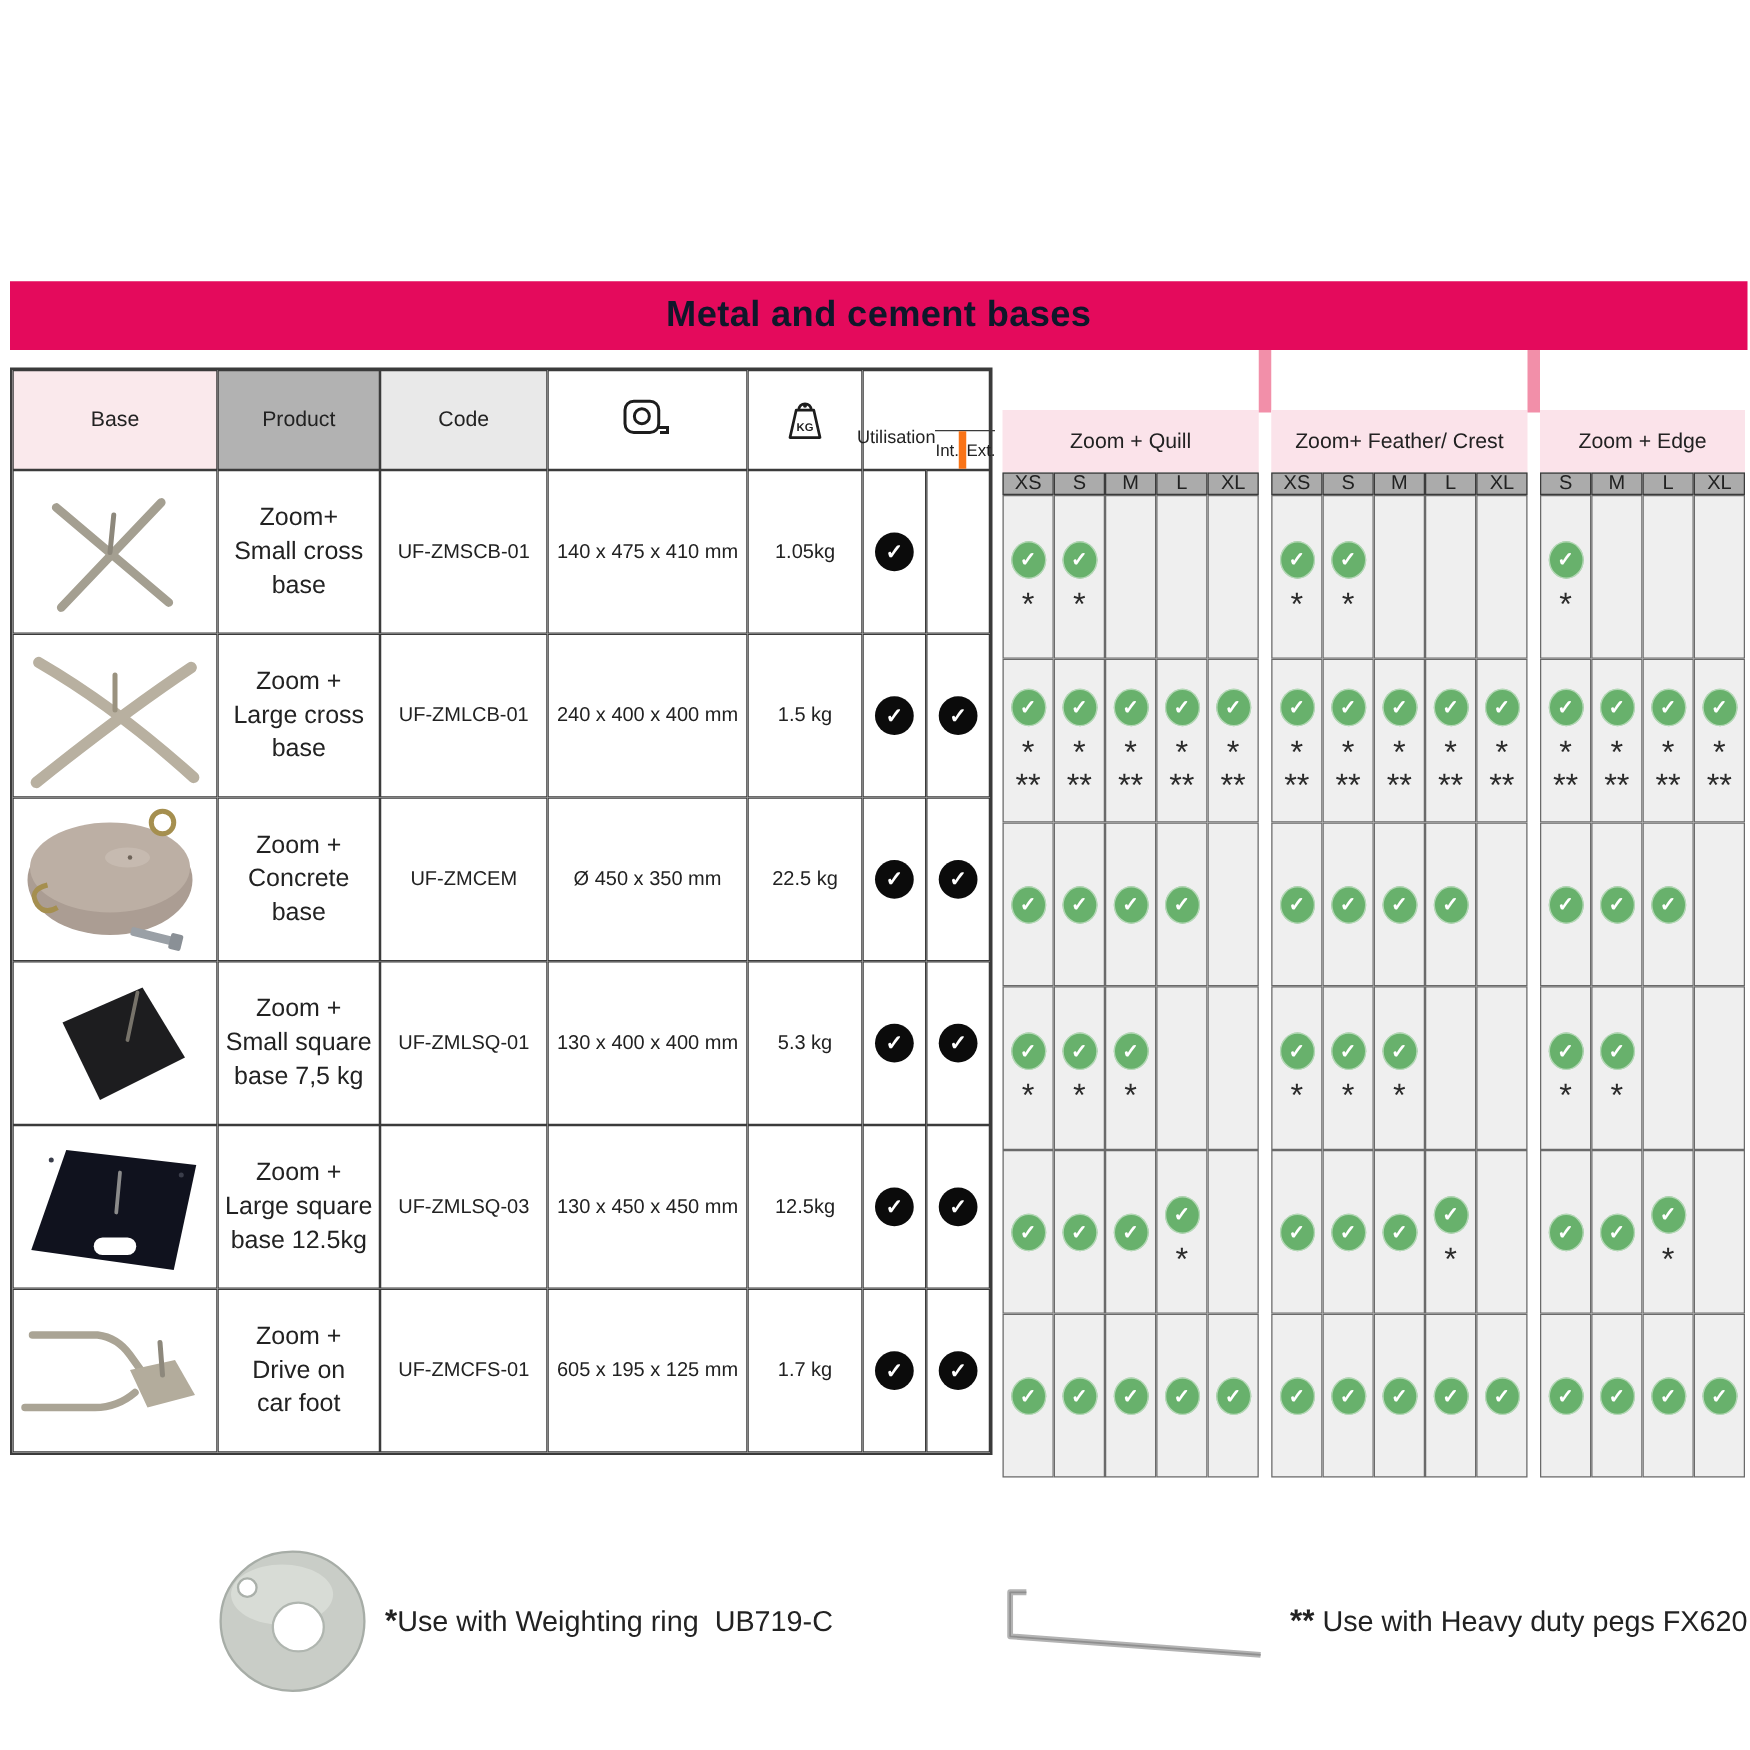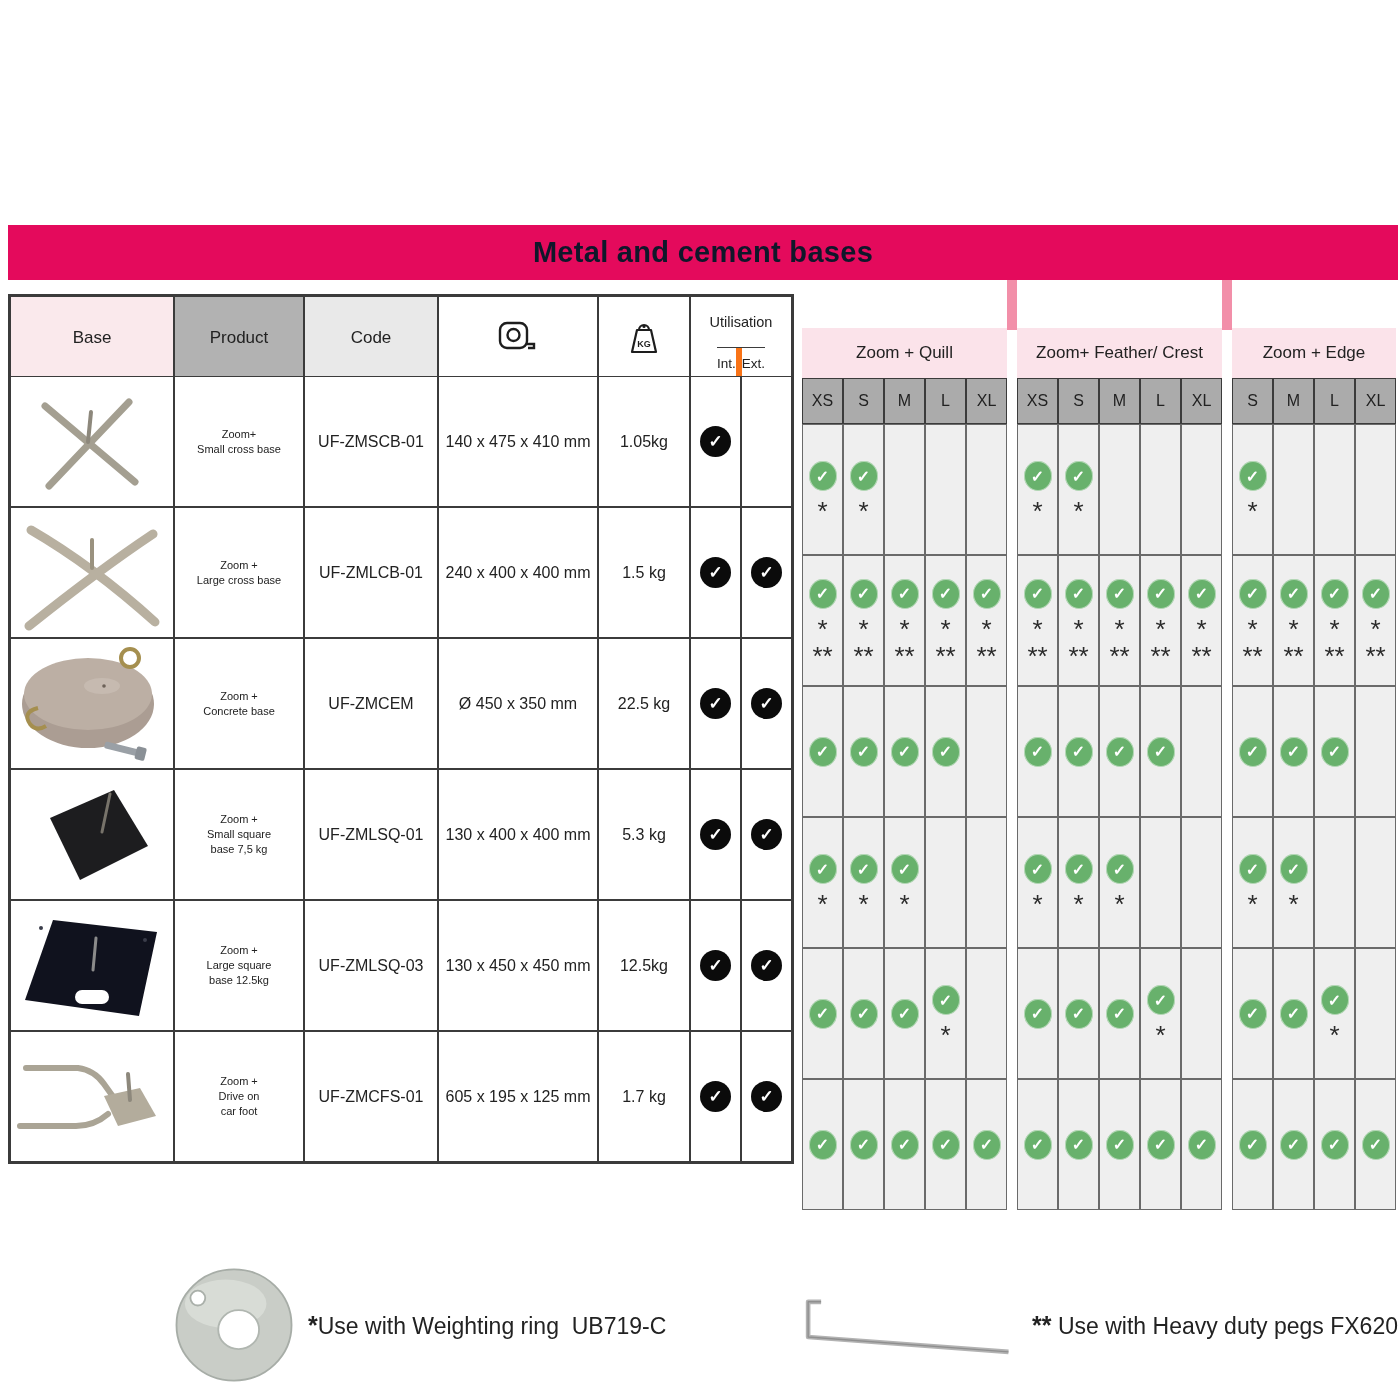--- a/index.html
+++ b/index.html
@@ -12,42 +12,42 @@
   
   .lt{border:2px solid #3b3b3b;background:#fff;margin-top:14px;}
   .lt-header{display:grid;grid-template-columns:164px 130px 134px 160px 92px 102px;height:80px;}
   .lt-row{display:grid;grid-template-columns:164px 130px 134px 160px 92px 51px 51px;height:131px;}
   .hc,.c{border:1px solid #3b3b3b;display:flex;align-items:center;justify-content:center;
          text-align:center;background:#fff;box-sizing:border-box;}
   .hc{font-size:17px;}
   .base-h{background:#FAE9EC;}
   .product-h{background:#B2B2B2;}
   .code-h{background:#E9E9E9;}
-  .util-h{flex-direction:column;padding:0;align-items:center;}
+  .util-h{flex-direction:row;padding:0;align-items:flex-end;}
   .util-top{height:50px;display:flex;align-items:center;justify-content:center;font-size:14.5px;}
   .util-sub{height:30px;display:flex;border-top:1px solid #3b3b3b;}
   .util-sub div{flex:1;display:flex;align-items:center;justify-content:center;font-size:13.5px;}
   .util-sub div:first-child{border-right:6px solid #f97316;}
-  .product-c{white-space:pre-line;font-size:11px;line-height:1.35;}
+  .product-c{white-space:pre-line;font-size:20px;line-height:1.35;}
   .code-c,.dim-c,.wt-c{font-size:16px;}
   
   .bcheck{width:31px;height:31px;border-radius:50%;background:#0b0b0b;color:#fff;display:flex;
           align-items:center;justify-content:center;font-size:17px;font-weight:700;}
   .gcheck{width:28px;height:30px;border-radius:50%;background:#68B16C;color:#fff;display:flex;
           align-items:center;justify-content:center;font-size:16px;font-weight:700;
           box-shadow:0 0 0 1px rgba(255,255,255,.5) inset;}
   .mark{font-size:26px;line-height:14px;height:14px;color:#2b2b2b;}
   
   .hgap{width:8px;flex:none;}
   .sep{width:10px;flex:none;display:flex;flex-direction:column;}
   .sep-pink{height:50px;background:#F28FA9;}
   .group{display:flex;flex-direction:column;flex:none;margin-top:48px;}
   .g5{width:205px;} .g4{width:164px;}
   .g-head{height:50px;background:#FBE3EA;display:flex;align-items:center;justify-content:center;font-size:17px;}
-  .g-sizes{display:flex;height:46px;}
+  .g-sizes{display:flex;height:18px;}
   .size-cell{flex:1;background:#ABABAB;border:1px solid #3b3b3b;display:flex;align-items:center;
              justify-content:center;font-size:16px;box-sizing:border-box;}
   .g-row{display:flex;height:131px;}
   .c-cell{flex:1;background:#EFEFEF;border:1px solid #6a6a6a;box-sizing:border-box;display:flex;
           flex-direction:column;align-items:center;justify-content:center;gap:13px;} 
   .foot-flow{display:flex;align-items:center;margin:52px 0 0 162px;}
   .note{font-size:23px;color:#222;display:flex;align-items:baseline;white-space:pre;}
   .note .marker{font-weight:800;font-size:25px;}
   .ring-svg{margin-right:10px;}
   .peg-svg{margin-left:118px;margin-right:14px;}

